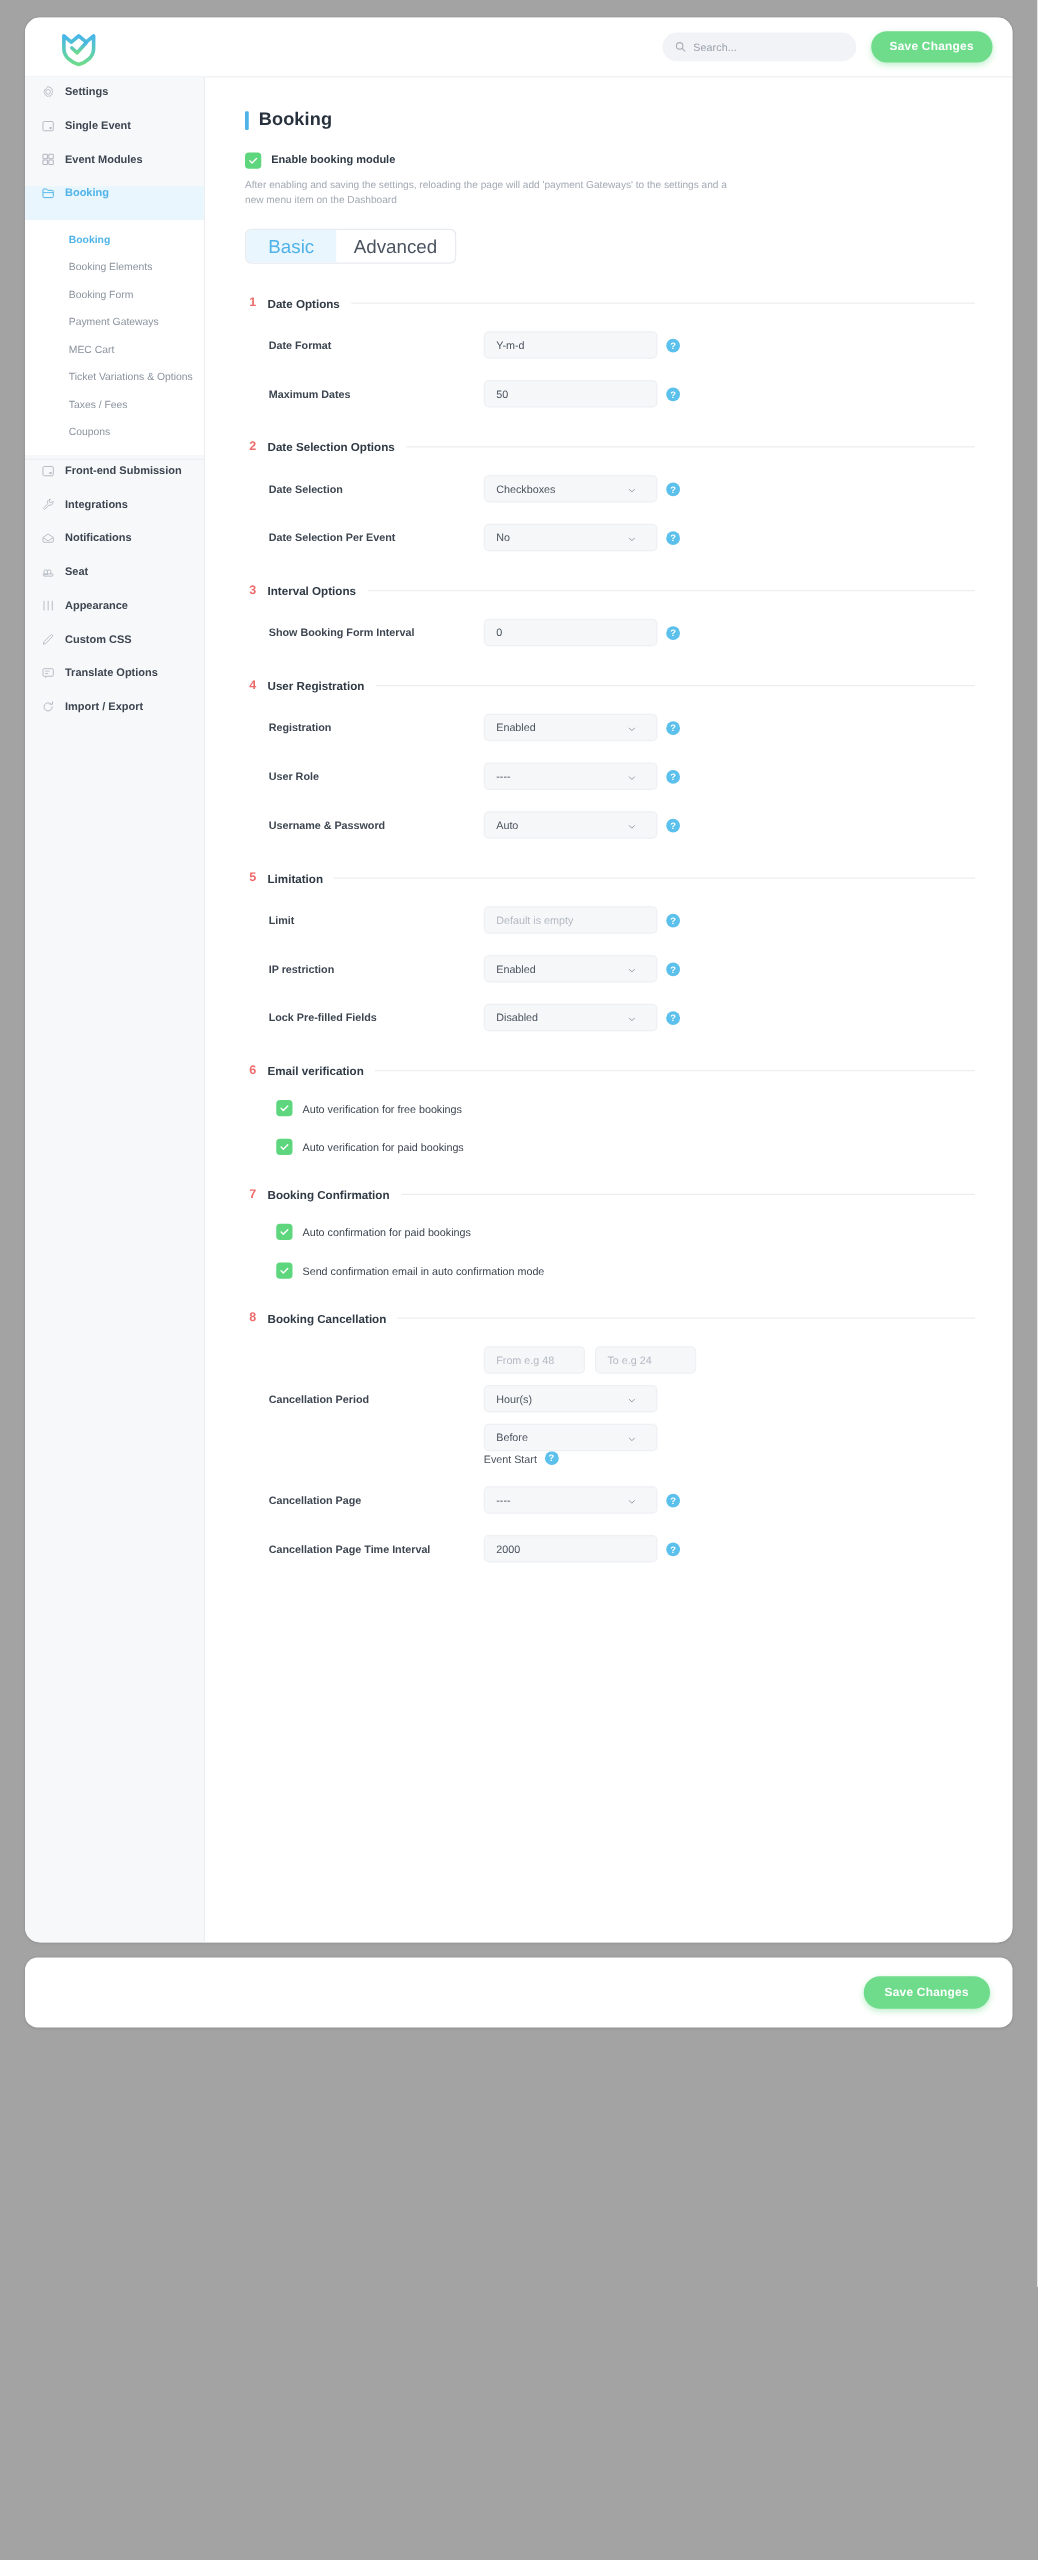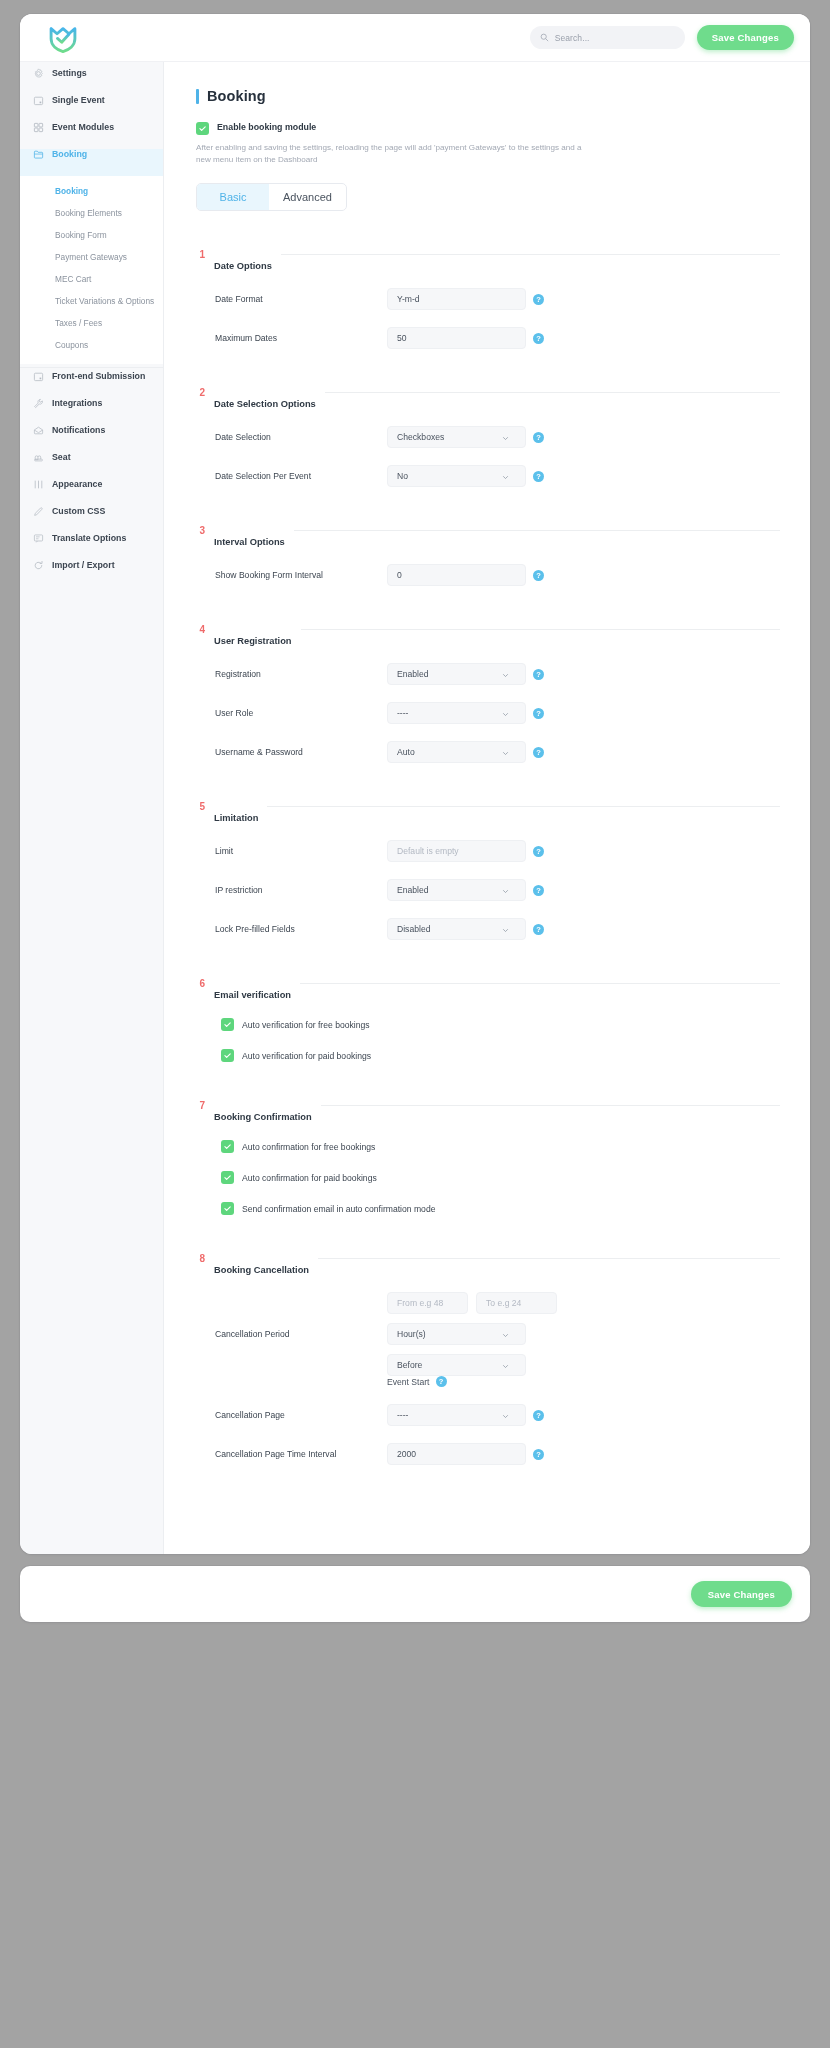--- a/index.html
+++ b/index.html
@@ -169,21 +169,21 @@
     display: inline-flex;
     border: 1px solid #e7eaef;
     border-radius: 5px;
     overflow: hidden;
     background: #fff;
   }
   .tab {
     min-width: 72px;
     height: 26px;
     display: flex; align-items: center; justify-content: center;
-    font-size: 11px;
+    font-size: 15px;
     color: #4a535f;
     cursor: pointer;
     padding: 0 14px;
   }
   .tab.active { background: #e9f6fd; color: #4fb3e8; }
 
   
   .section { margin-top: 26px; }
   .section-head {
     display: flex;
@@ -196,36 +196,35 @@
     font-weight: bold;
     width: 9px;
     text-align: right;
     flex: 0 0 9px;
   }
   .sec-title {
     font-size: 9.3px;
     font-weight: bold;
     color: #2f3944;
     white-space: nowrap;
-    margin-top: 24px;
   }
   .sec-rule { flex: 1; height: 1px; background: #eceef0; }
 
   .row {
     display: flex;
     align-items: center;
     margin-top: 17px;
     padding-left: 19px;
   }
   .row-label {
     width: 172px;
     flex: 0 0 172px;
     font-size: 8.6px;
     color: #3c4550;
-    font-weight: normal;
+    font-weight: bold;
   }
   .ctrl-col { display: flex; align-items: center; gap: 7px; flex: 1; }
 
   .field {
     width: 139px;
     height: 22px;
     background: #f6f7f9;
     border: 1px solid #eef0f3;
     border-radius: 4px;
     display: flex;
@@ -711,28 +710,20 @@
             <span class="sec-num">7</span>
             <span class="sec-title">Booking Confirmation</span>
             <span class="sec-rule"></span>
           </div>
           <div class="sub-check">
             <span class="cbox">
                 <svg viewBox="0 0 16 16">
                   <path d="M3.4 8.3l3.1 3.1L12.8 5" fill="none" stroke="#fff" stroke-width="2" stroke-linecap="round" stroke-linejoin="round"></path>
                 </svg>
               </span>
-            <span class="lbl">Auto confirmation for free bookings</span>
-          </div>
-          <div class="sub-check">
-            <span class="cbox">
-                <svg viewBox="0 0 16 16">
-                  <path d="M3.4 8.3l3.1 3.1L12.8 5" fill="none" stroke="#fff" stroke-width="2" stroke-linecap="round" stroke-linejoin="round"></path>
-                </svg>
-              </span>
             <span class="lbl">Auto confirmation for paid bookings</span>
           </div>
           <div class="sub-check">
             <span class="cbox">
                 <svg viewBox="0 0 16 16">
                   <path d="M3.4 8.3l3.1 3.1L12.8 5" fill="none" stroke="#fff" stroke-width="2" stroke-linecap="round" stroke-linejoin="round"></path>
                 </svg>
               </span>
             <span class="lbl">Send confirmation email in auto confirmation mode</span>
           </div>

